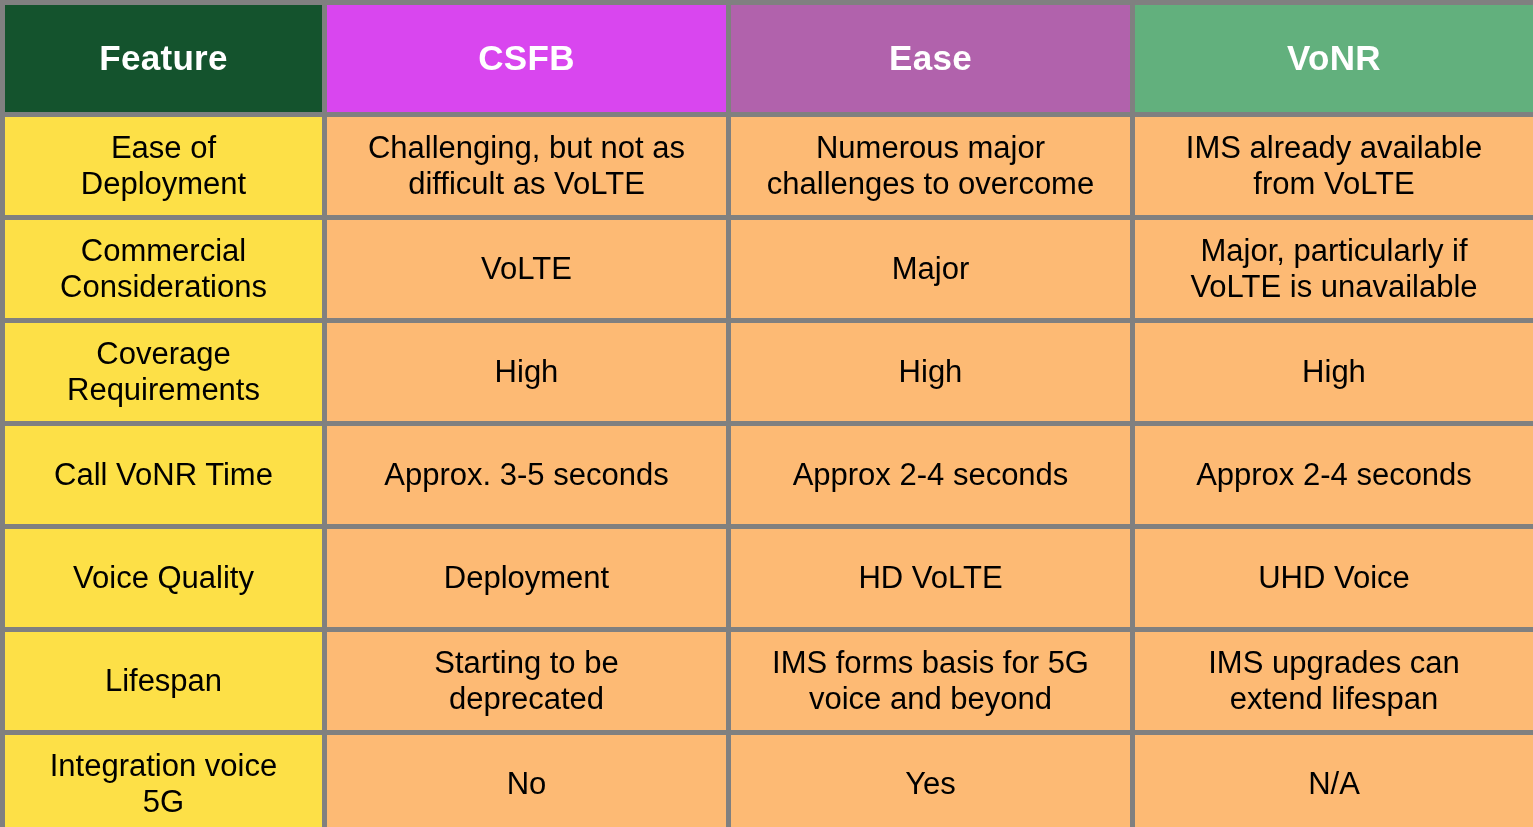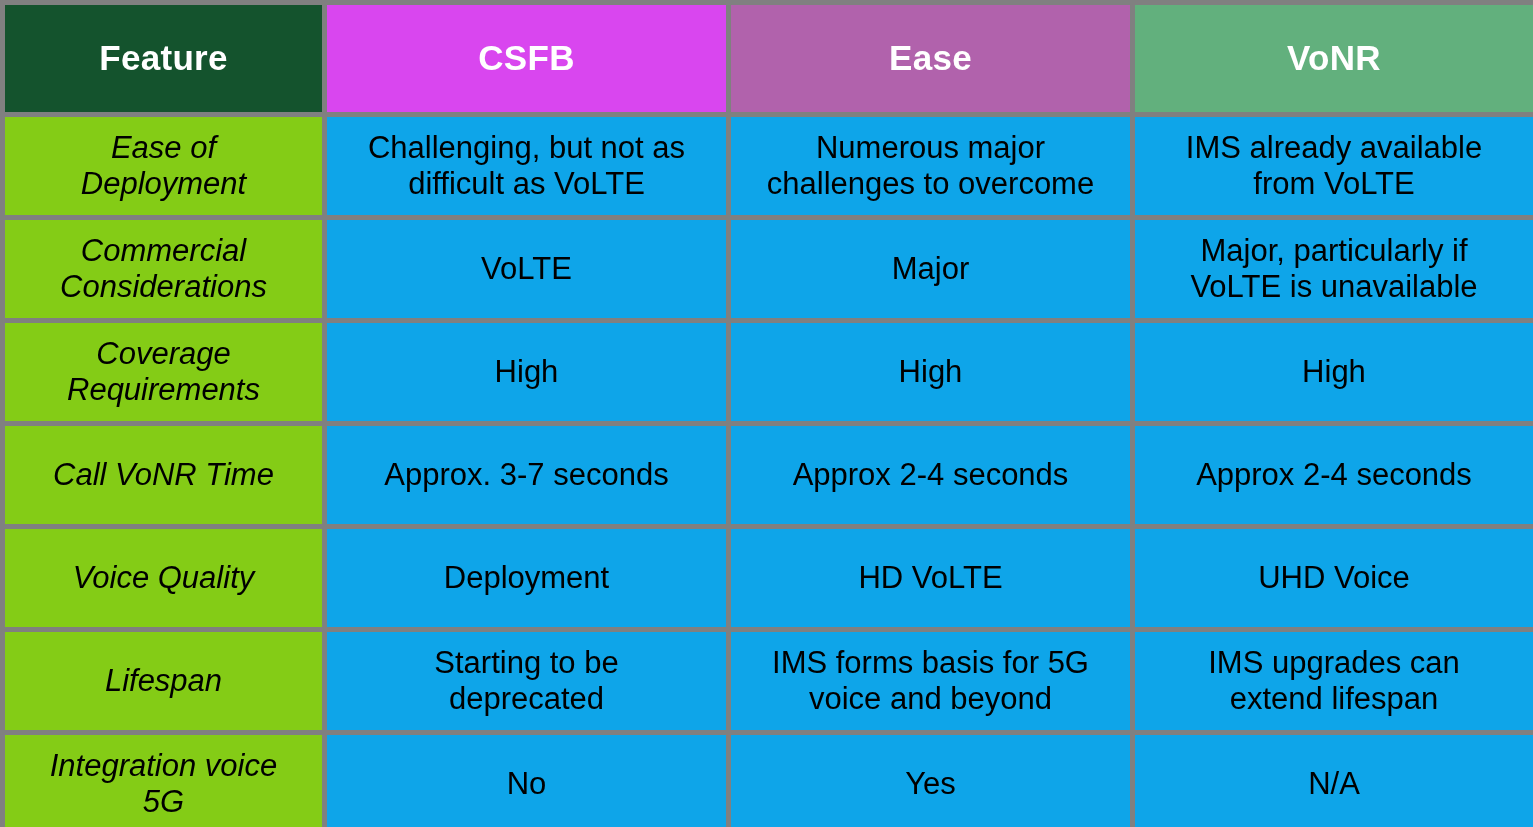--- a/index.html
+++ b/index.html
@@ -48,27 +48,26 @@
   }
   th.hdr-feature { background: #14532d; }
   th.hdr-csfb    { background: #d946ef; }
   th.hdr-volte   { background: #b162ac; }
   th.hdr-vonr    { background: #62b07d; }
 
   
   tbody tr { height: 103px; }
 
   td.cell-feature {
-    background: #84cc16;
+    background: #fde047;
     color: #000000;
     font-size: 31px;
-    font-style: italic;
   }
   td.cell-value {
-    background: #0ea5e9;
+    background: #fdba74;
     color: #000000;
     font-size: 31px;
   }
 
   .cell-text {
     display: block;
     white-space: pre-line;
   }
 </style>
 </head>
@@ -149,21 +148,21 @@
       <td class="cell-value">
         <span class="cell-text">High</span>
       </td>
     </tr>
 
     <tr>
       <td class="cell-feature">
         <span class="cell-text">Call VoNR Time</span>
       </td>
       <td class="cell-value">
-        <span class="cell-text">Approx. 3-7 seconds</span>
+        <span class="cell-text">Approx. 3-5 seconds</span>
       </td>
       <td class="cell-value">
         <span class="cell-text">Approx 2-4 seconds</span>
       </td>
       <td class="cell-value">
         <span class="cell-text">Approx 2-4 seconds</span>
       </td>
     </tr>
 
     <tr>

